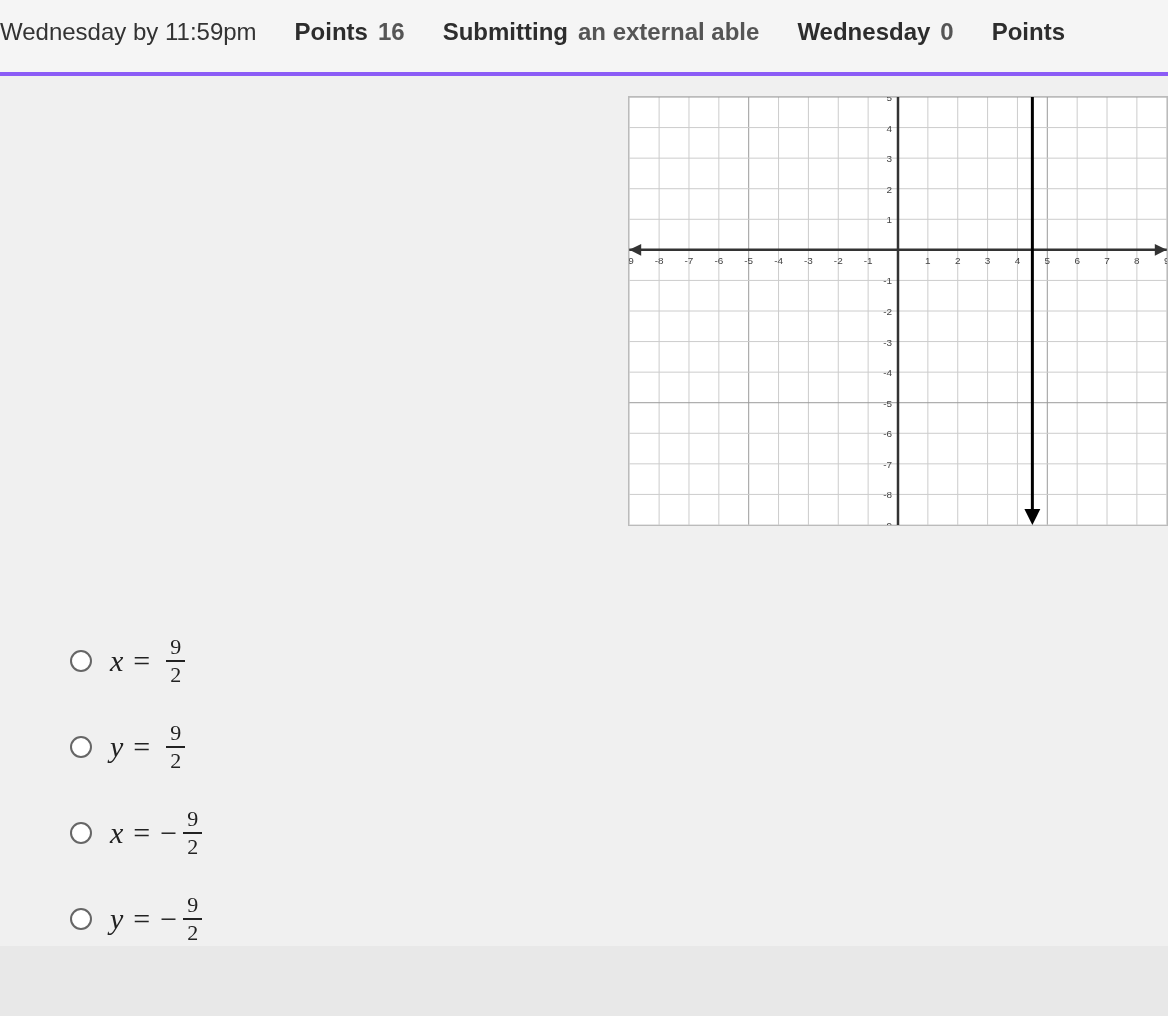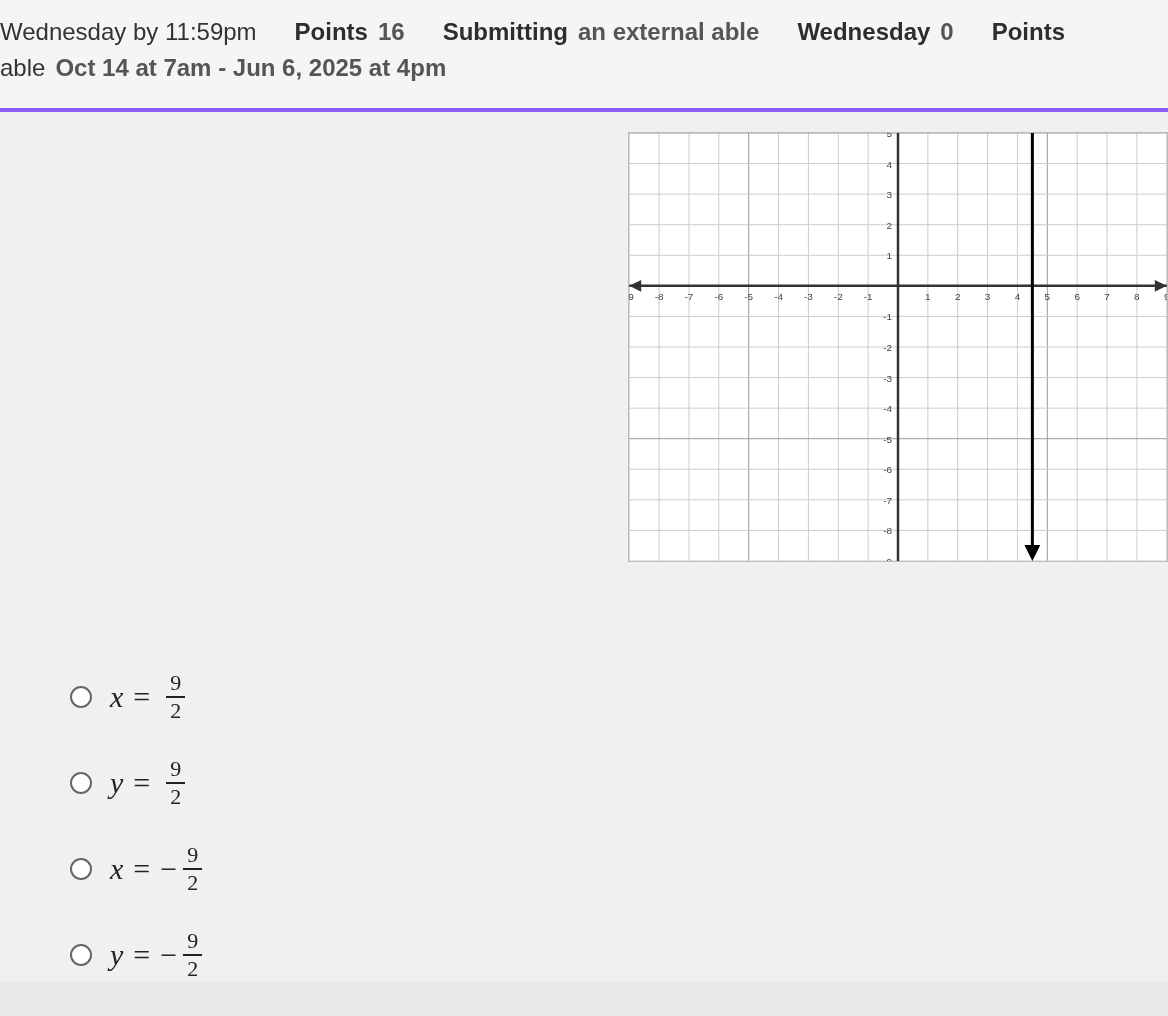--- a/index.html
+++ b/index.html
@@ -123,26 +123,20 @@
     </span>
     <span class="info-pair">
       <span class="info-label">Submitting</span>
       <span class="info-value">an external able</span>
     </span>
     <span class="info-pair">
       <span class="info-label">Wednesday</span>
       <span class="info-value">0</span>
     </span>
     <span class="info-label">Points</span>
-  </div>
-  <div class="header-row">
-    <span class="info-pair">
-      <span>able</span>
-      <span class="info-value">Oct 14 at 7am - Jun 6, 2025 at 4pm</span>
-    </span>
   </div>
 </div>
 
 <div class="content-area">
 
   <div class="graph-container">
     <svg class="graph-svg" viewBox="0 0 540 430">
       <g id="grid">
           <line x1="0" x2="0" y1="0" y2="430" stroke="#ccc" stroke-width="1"></line>
           <line x1="30" x2="30" y1="0" y2="430" stroke="#ccc" stroke-width="1"></line>

